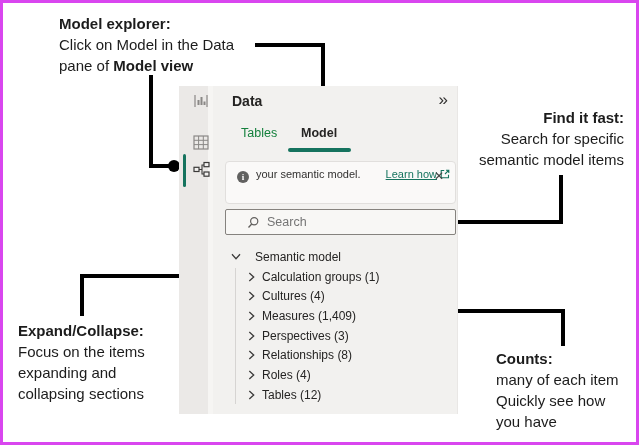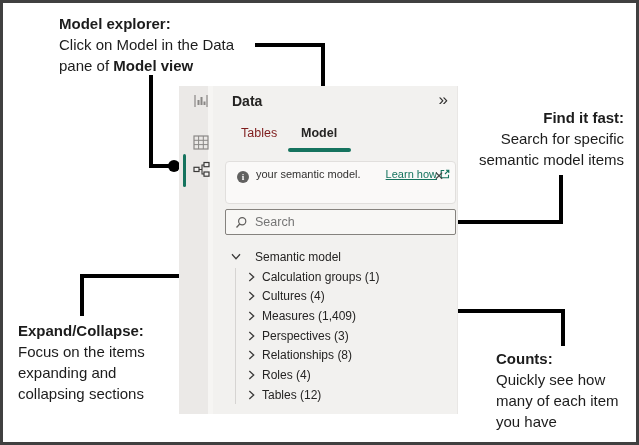--- a/index.html
+++ b/index.html
@@ -1,19 +1,19 @@
 <!DOCTYPE html>
 <html><head>
 <meta charset="utf-8">
 <style>
   * { margin:0; padding:0; box-sizing:border-box; }
   body { background:#ffffff; font-family:"Liberation Sans", sans-serif; }
   #canvas {
     position:relative; width:639px; height:445px;
-    border:3px solid #404040; background:#ffffff; overflow:hidden;
+    border:3px solid #d946ef; background:#ffffff; overflow:hidden;
   }
 
   
   .ann { position:absolute; color:#1c1c1c; font-size:15px; line-height:21px; white-space:nowrap; }
   .ann .ann-title { font-weight:700; }
   .ann .b { font-weight:700;text-align:center; }
 
   
   .conn { position:absolute; background:#000000; }
   .dot { position:absolute; width:12px; height:12px; border-radius:50%; background:#000000; }
@@ -29,42 +29,42 @@
   }
   .strip-btn { position:absolute; left:13px; width:18px; height:18px; display:flex; align-items:center; justify-content:center; }
   #model-select-bar { position:absolute; left:4px; top:68px; width:3px; height:33px; border-radius:2px; }
 
   #content { position:absolute; left:40px; top:0; width:239px; height:100%; }
 
   .pane-title { position:absolute; left:13px; top:7px; font-size:14px; font-weight:700; color:#252423; }
   .collapse { position:absolute; right:10px; top:4px; font-size:17px; color:#323130; cursor:default; }
 
   .tab { position:absolute; top:40px; font-size:12.5px; }
-  .tab.inactive { color:#7f1d1d; }
+  .tab.inactive { color:#15803d; }
   .tab.active { color:#252423; font-weight:700; }
   .tab-underline { position:absolute; left:69px; top:62px; width:63px; height:3.5px; border-radius:2px; }
 
   .banner {
     position:absolute; left:6px; top:75px; width:231px; height:43px;
     background:#faf9f8; border:1px solid #e1dfdd; border-radius:4px;
   }
   .info-circle {
     position:absolute; left:11px; top:9px; width:12px; height:12px; border-radius:50%;
     background:#616160; color:#ffffff; font-size:9px; font-weight:700;
     display:flex; align-items:center; justify-content:center; font-family:"Liberation Serif", serif;
   }
   .banner-text { position:absolute; left:30px; top:5px; font-size:11px; line-height:15px; color:#323130; white-space:nowrap; }
   .banner-link { text-decoration:underline; }
   .ext-icon { display:inline-block; vertical-align:-1px; margin-left:3px; }
   .banner-close { position:absolute; right:11px; top:7px; font-size:12px; color:#424242; cursor:default; }
 
   .searchbox {
     position:absolute; left:6px; top:123px; width:231px; height:26px;
     background:#f8f7f5; border:1px solid #85827e; border-radius:2px;
-    display:flex; align-items:center; padding-left:9px;
+    display:flex; align-items:center; padding-left:21px;
   }
   .searchbox input {
     border:none; background:transparent; outline:none; margin-left:7px;
     font-size:12.5px; color:#605e5c; font-family:"Liberation Sans", sans-serif; width:150px;
   }
 
   .tree { position:absolute; left:0; top:161px; width:100%; }
   .tree-row { position:relative; height:19.7px; display:flex; align-items:center; font-size:12px; color:#252423; white-space:nowrap; }
   .tree-row .chev { display:flex; align-items:center; justify-content:center; width:10px; margin-right:6px; }
   .root-row { padding-left:12px;gap:8px; }
@@ -103,22 +103,22 @@
     <div>Focus on the items</div>
     <div>expanding and</div>
     <div>collapsing sections</div>
   </div>
   <div class="conn" style="left:77px; top:271px; width:4px; height:42px;"></div>
   <div class="conn" style="left:77px; top:271px; width:146px; height:4px;"></div>
   <div class="dot" style="left:218px; top:267px;"></div>
 
   <div class="ann" style="left:493px; top:345px;">
     <div class="ann-title">Counts:</div>
+    <div>many of each item</div>
     <div>Quickly see how</div>
-    <div>many of each item</div>
     <div>you have</div>
   </div>
   <div class="conn" style="left:351px; top:306px; width:211px; height:4px;"></div>
   <div class="conn" style="left:558px; top:306px; width:4px; height:37px;"></div>
   <div class="dot" style="left:345px; top:302px;"></div>
 
   <div id="pane">
 
     <div id="strip">
       <div class="strip-btn" style="top:6px;">

